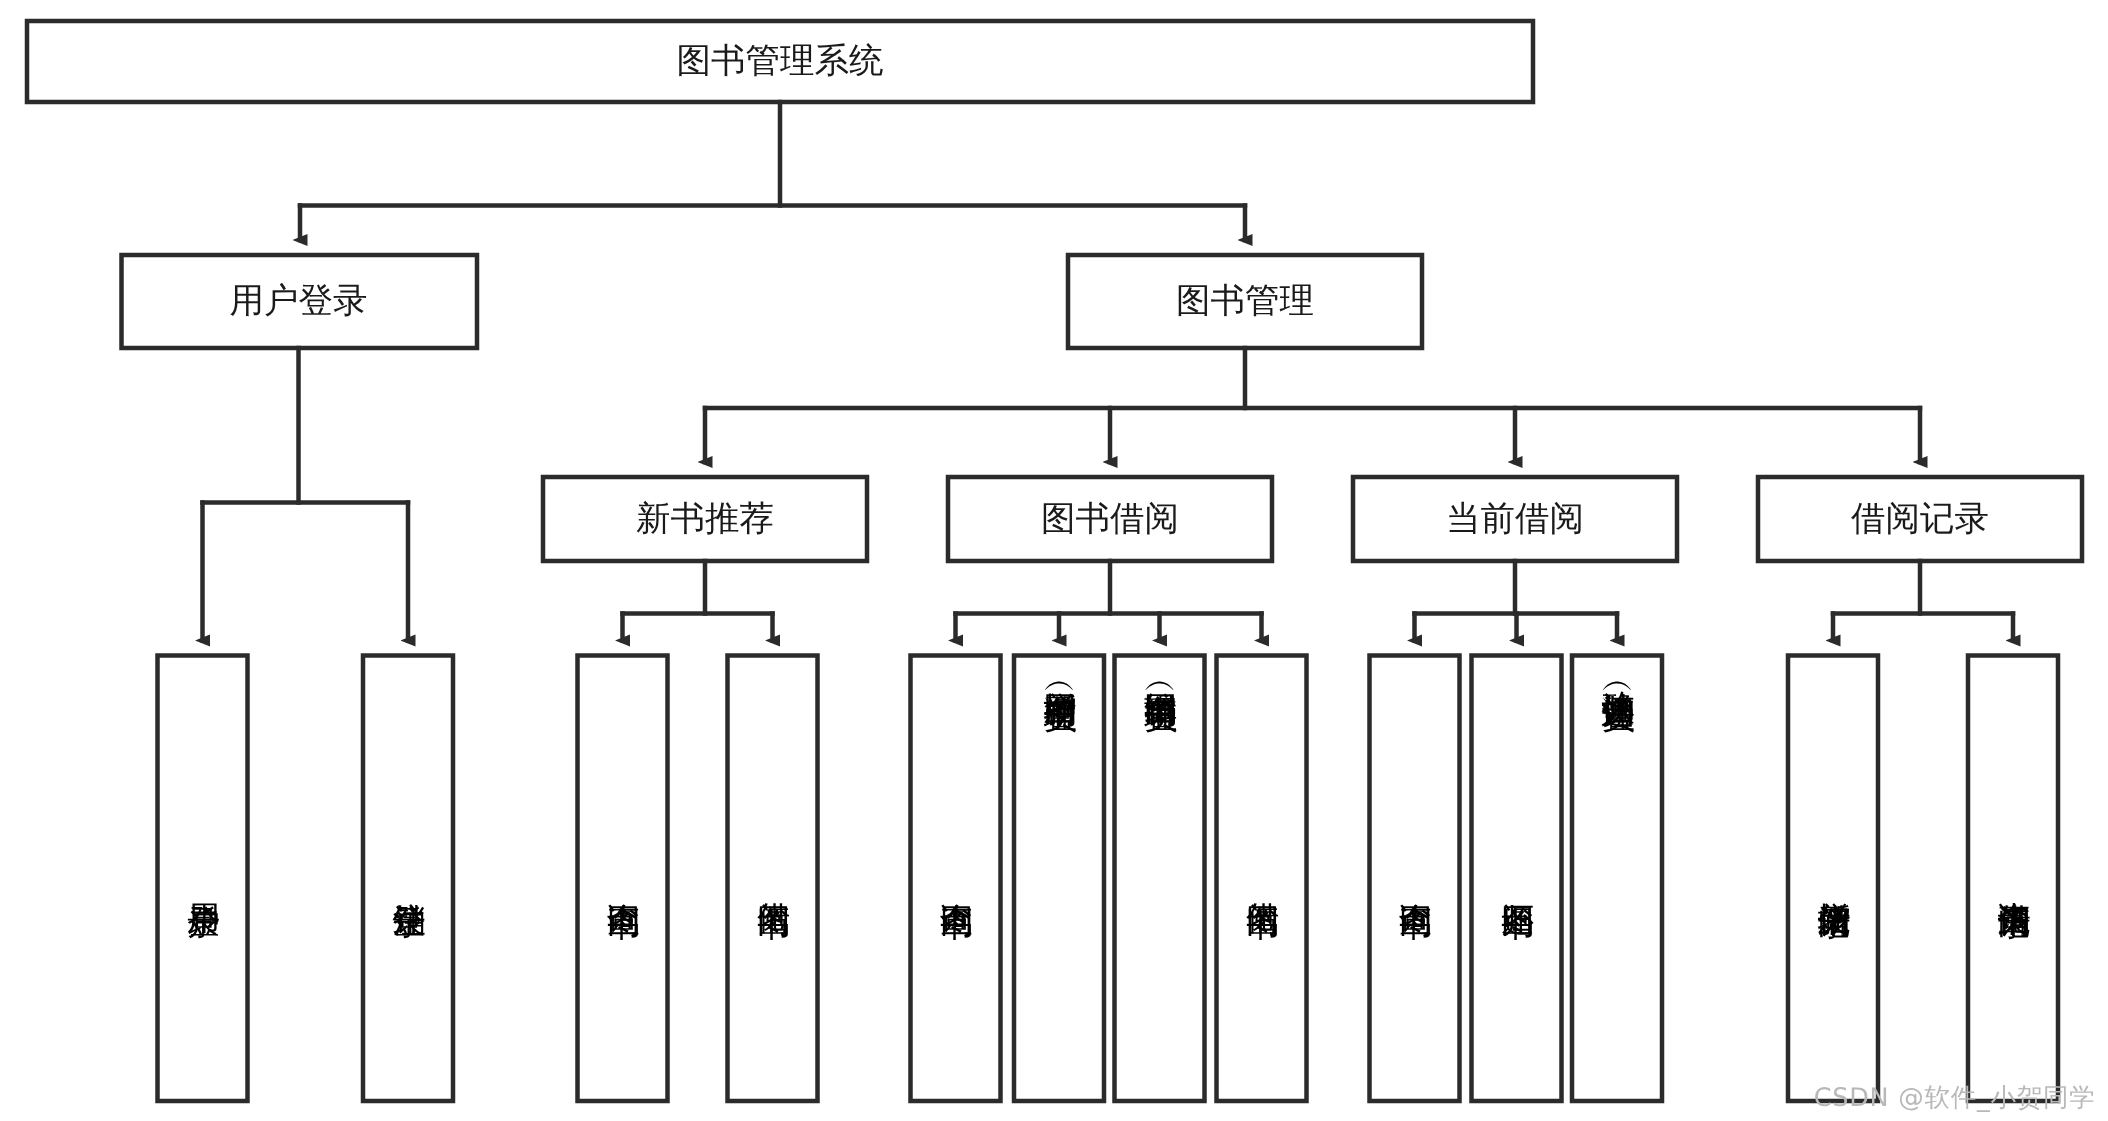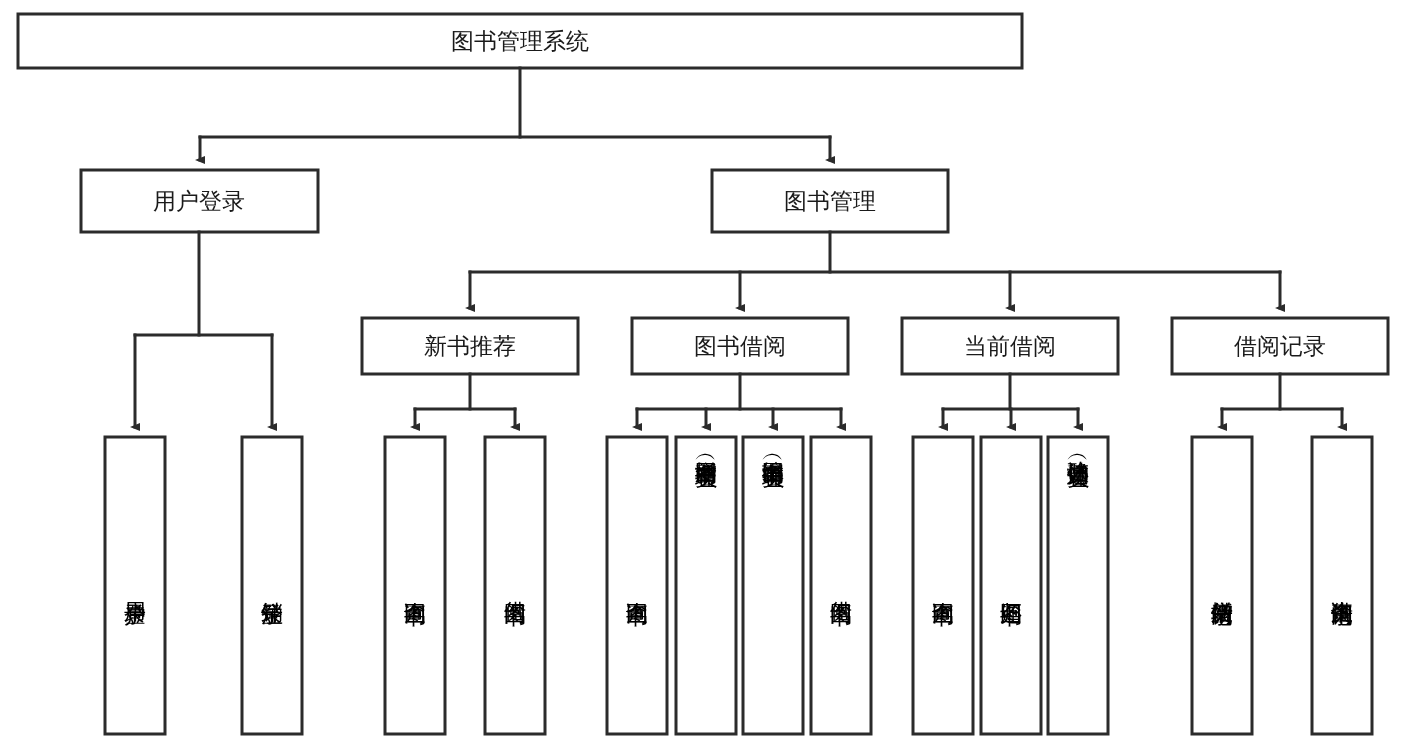--- a/index.html
+++ b/index.html
@@ -218,14 +218,15 @@
   <div class="leaf-label-wrap" style="left:1048px;top:437px;width:60px;height:297px;align-items:flex-start;">
     <span class="leaf-label-v" style="margin-top:6px;">确认归还（管理员）</span>
   </div>
   <div class="leaf-label-wrap" style="left:1192px;top:437px;width:60px;height:297px;">
     <span class="leaf-label-v">新增借阅记录</span>
   </div>
   <div class="leaf-label-wrap" style="left:1312px;top:437px;width:60px;height:297px;">
     <span class="leaf-label-v">查询借阅记录</span>
   </div>
 
+  <div class="watermark">CSDN @软件_小贺同学</div>
 
 </div>
 
 </body></html>

